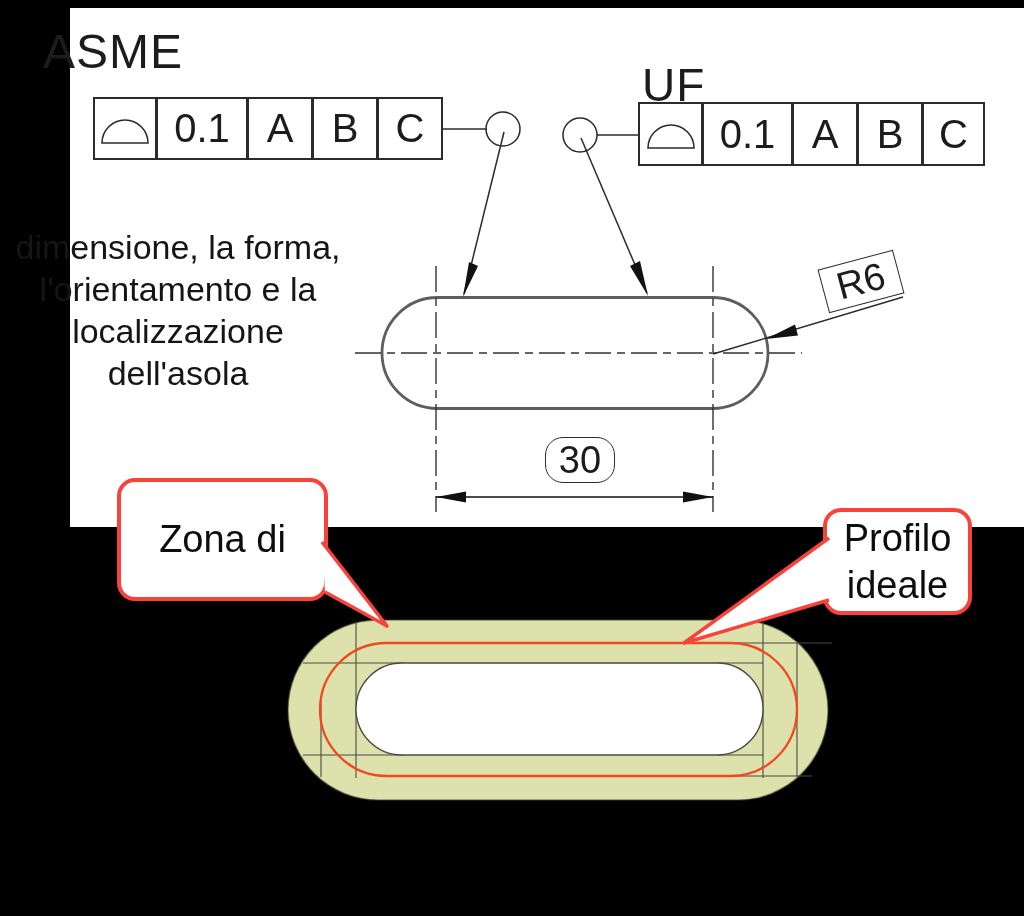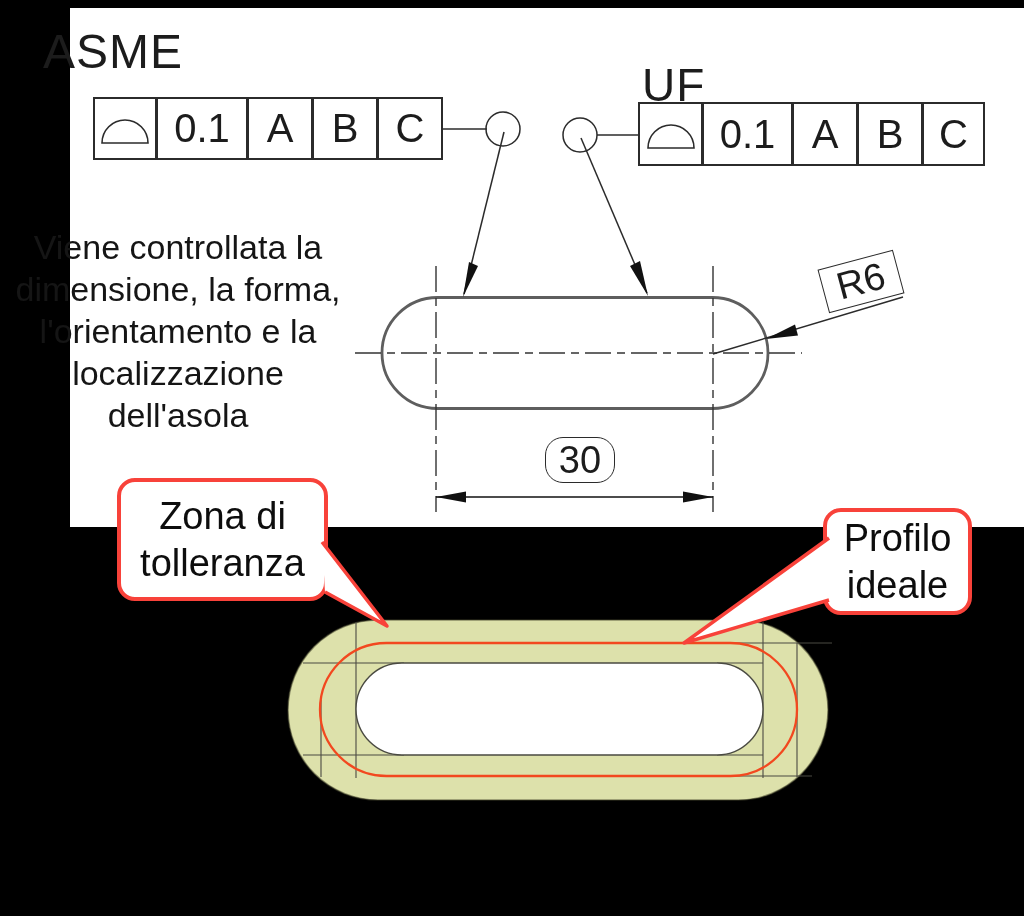--- a/index.html
+++ b/index.html
@@ -100,34 +100,32 @@
           <path d="M4,34 A23,23 0 0 1 50,34 Z" fill="none" stroke="#2b2b2b" stroke-width="1.6"></path>
         </svg>
     </div>
     <div class="cell" style="width:90px;font-size:40px;">0.1</div>
     <div class="cell" style="width:65px;font-size:40px;">A</div>
     <div class="cell" style="width:65px;font-size:40px;">B</div>
     <div class="cell" style="width:62px;font-size:40px;">C</div>
   </div>
 
   <div class="abs note" style="left:8px;top:226px;width:340px;font-size:34px;line-height:42px;">
-    <div>Viene controllata la</div>
     <div>dimensione, la forma,</div>
     <div>l'orientamento e la</div>
     <div>localizzazione</div>
     <div>dell'asola</div>
   </div>
 
   <div class="abs valbox" style="left:545px;top:437px;width:70px;height:46px;font-size:38px;border-radius:18px;">30</div>
 
   <div class="abs valbox" style="left:822px;top:259px;width:78px;height:45px;font-size:38px;transform:rotate(-15deg);">R6</div>
 
   <div class="abs bubble" style="left:117px;top:478px;width:211px;height:123px;">
     <div class="ln">Zona di</div>
-    <div class="ln">tolleranza</div>
   </div>
   <div class="abs bubble" style="left:823px;top:508px;width:149px;height:107px;">
     <div class="ln">Profilo</div>
     <div class="ln">ideale</div>
   </div>
 
   <svg class="abs layer z-tails" viewBox="0 0 1024 916">
     <path d="M322,542 L387,626 L325,592" fill="#ffffff" stroke-width="3.5" stroke-linejoin="round" stroke="#f8423a"></path>
     <path d="M829,538 L684,643 L829,600" fill="#ffffff" stroke-width="3.5" stroke-linejoin="round" stroke="#f8423a"></path>
   </svg>

